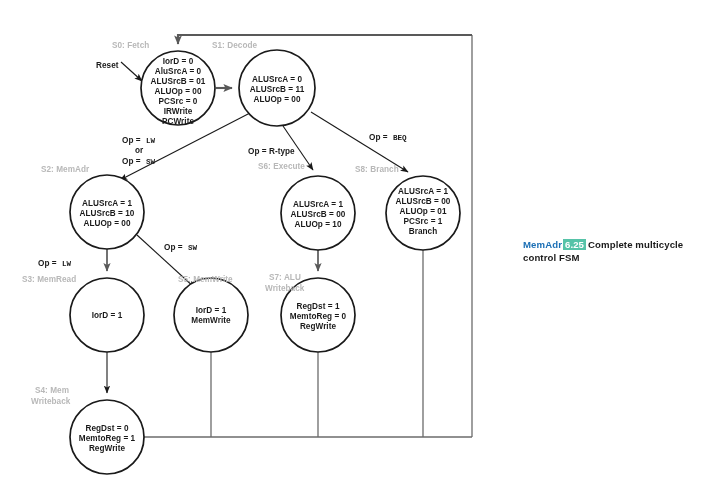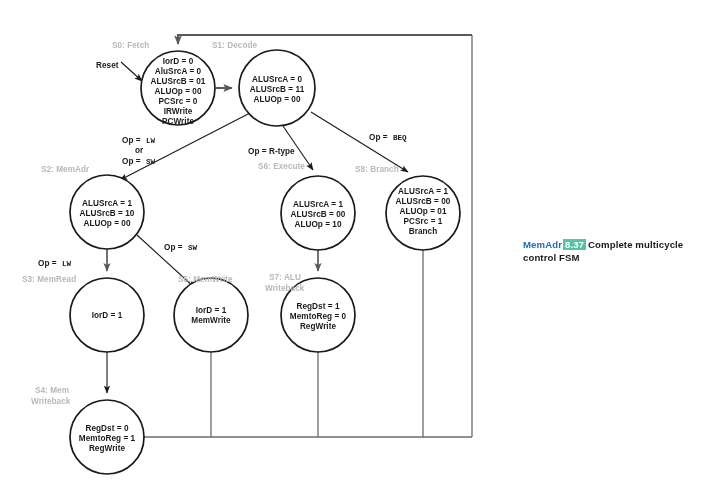--- a/index.html
+++ b/index.html
@@ -253,16 +253,16 @@
       <text class="state-name" x="355" y="172">S8: Branch</text>
       <text class="state-action" x="423" y="194">ALUSrcA = 1</text>
       <text class="state-action" x="423" y="204">ALUSrcB = 00</text>
       <text class="state-action" x="423" y="214">ALUOp = 01</text>
       <text class="state-action" x="423" y="224">PCSrc = 1</text>
       <text class="state-action" x="423" y="234">Branch</text>
     </g>
   </svg>
 
   <div id="caption">
-    <span class="cap-word">MemAdr</span><span class="cap-num">8.37</span><span>Complete multicycle control FSM</span>
+    <span class="cap-word">MemAdr</span><span class="cap-num">6.25</span><span>Complete multicycle control FSM</span>
   </div>
 
 </div>
 
 </body></html>

